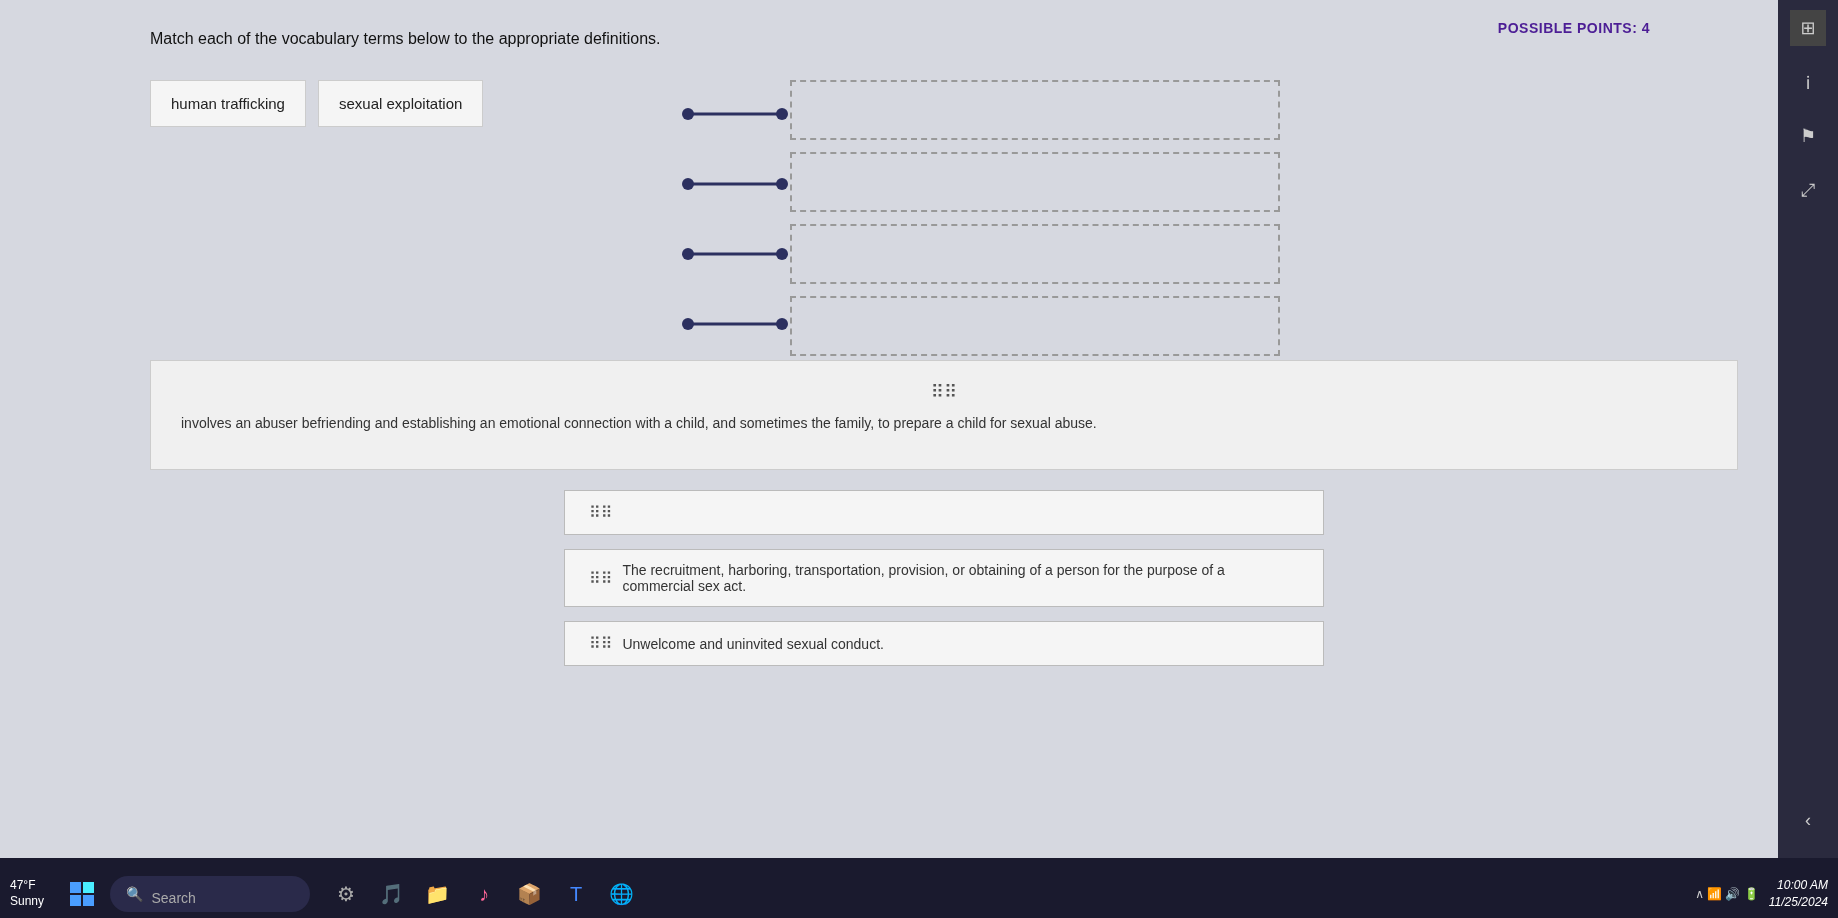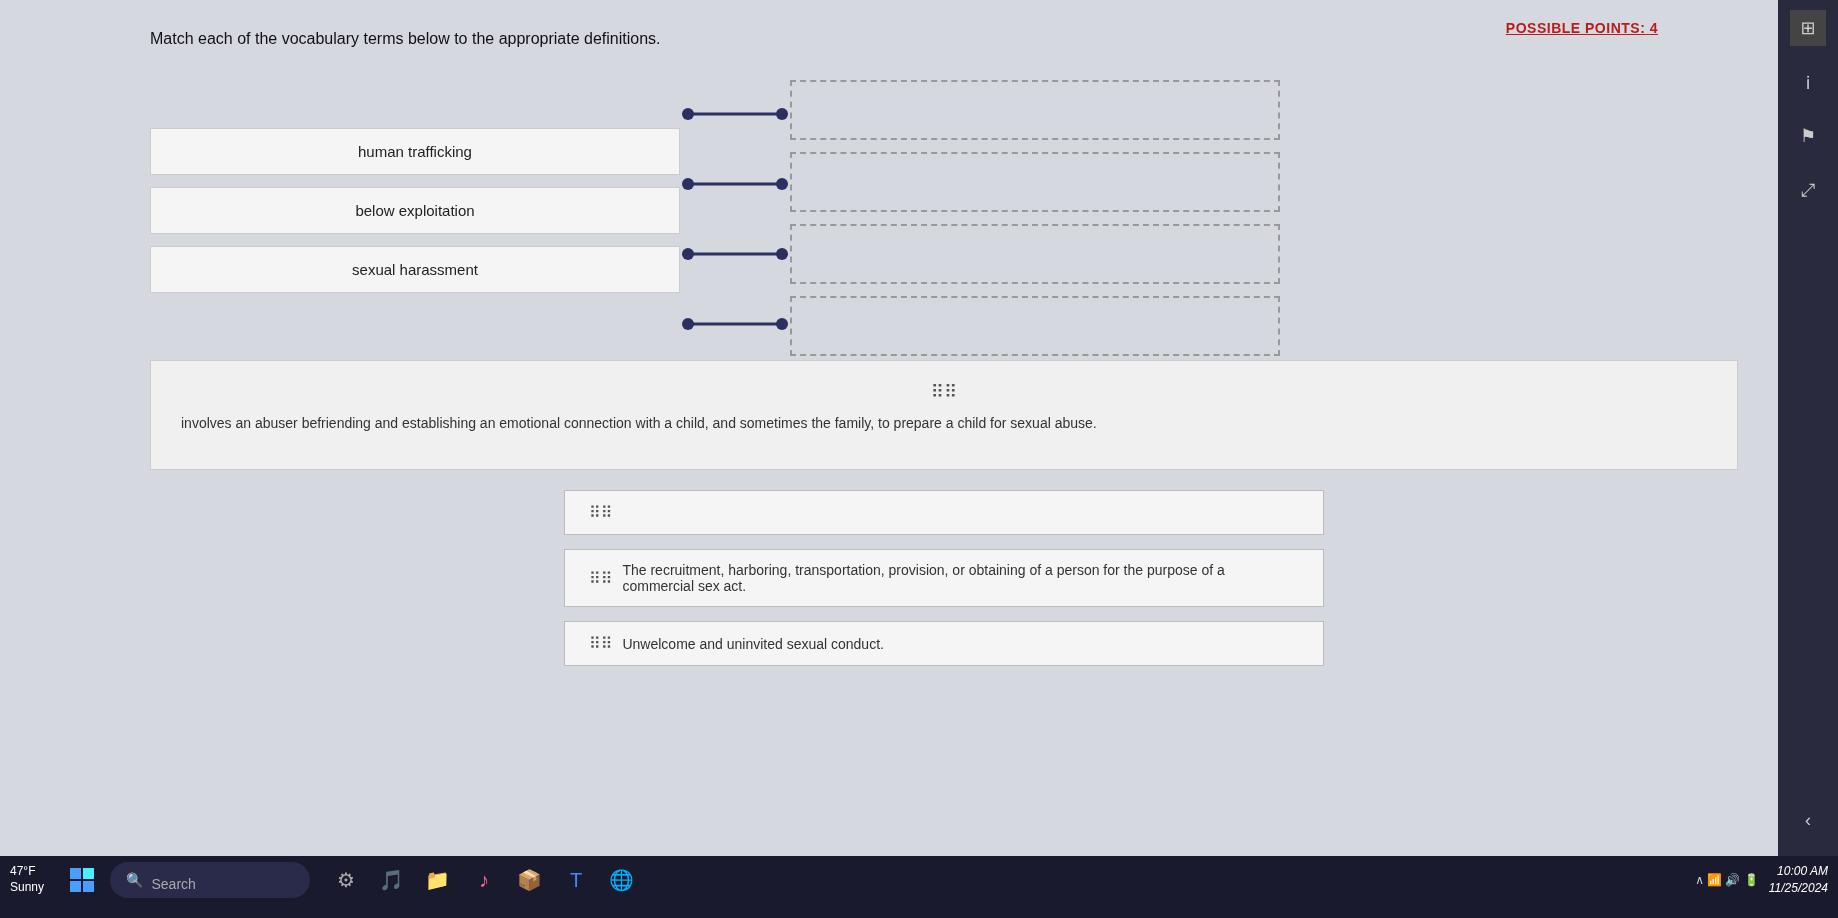--- a/index.html
+++ b/index.html
@@ -26,34 +26,32 @@
     .instruction {
       font-size: 16px;
       color: #111;
       margin-bottom: 32px;
       margin-top: 10px;
     }
 
     .possible-points {
       position: absolute;
       top: 20px;
-      right: 120px;
+      right: 128px;
       font-size: 14px;
       font-weight: bold;
-      color: #b91c1c;
+      color: #4c1d95;
       letter-spacing: 0.5px;
-      text-decoration: underline;
     }
 
     .terms-column {
       display: flex;
-      flex-direction: column;
+      flex-direction: row;
       gap: 12px;
       width: 530px;
-      margin-top: 48px;
     }
 
     .term-box {
       background: #f5f5f5;
       border: 1px solid #ccc;
       padding: 14px 20px;
       text-align: center;
       font-size: 15px;
       color: #222;
       position: relative;
@@ -152,21 +150,21 @@
       cursor: pointer;
     }
 
     .sidebar-icon.grid-icon {
       background: #444;
     }
 
     
     .taskbar {
       position: absolute;
-      bottom: 14px;
+      bottom: 0;
       left: 0;
       right: 0;
       height: 48px;
       background: #1a1a2e;
       display: flex;
       align-items: center;
       padding: 0 10px;
       gap: 8px;
     }
 
@@ -271,24 +269,21 @@
     <span>Match each of the vocabulary terms below to the appropriate definitions.</span>
   </p>
 
   <div class="match-container">
 
     <div class="terms-column">
       <div class="term-box">
         <span>human trafficking</span>
       </div>
       <div class="term-box">
-        <span>below exploitation</span>
-      </div>
-      <div class="term-box">
-        <span>sexual harassment</span>
+        <span>sexual exploitation</span>
       </div>
     </div>
 
     <svg width="110" height="280" style="margin-top:0; flex-shrink:0;">
 
       <circle cx="8" cy="34" r="6" fill="#2c3060"></circle>
       <line x1="8" y1="34" x2="102" y2="34" stroke="#2c3060" stroke-width="3"></line>
       <circle cx="102" cy="34" r="6" fill="#2c3060"></circle>
 
       <circle cx="8" cy="104" r="6" fill="#2c3060"></circle>

